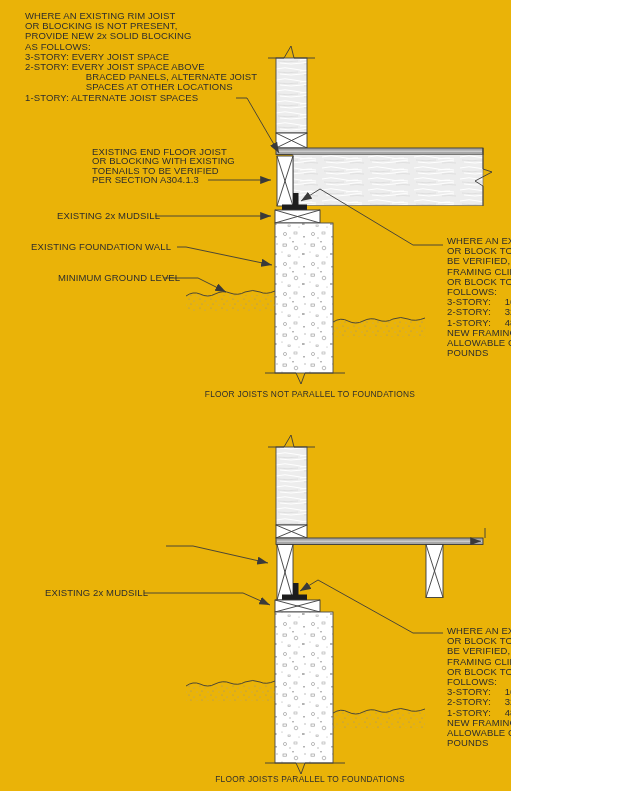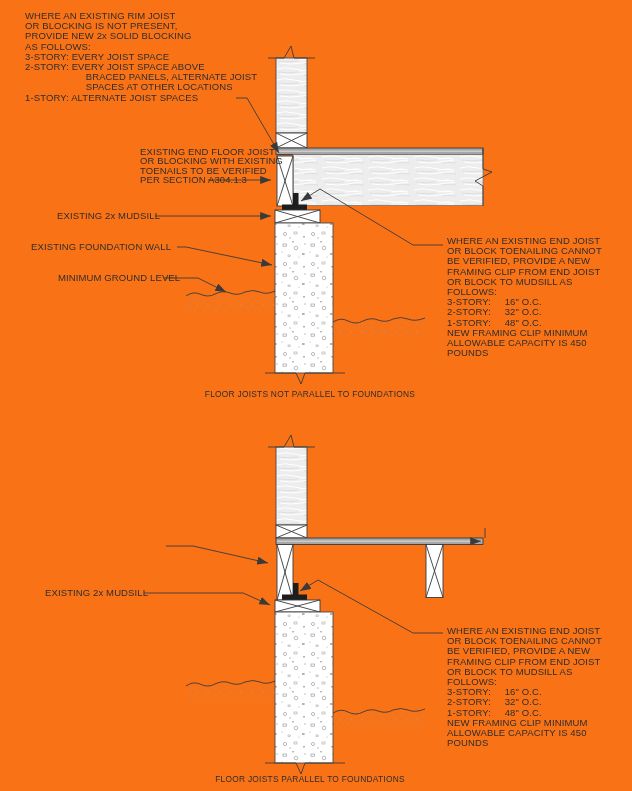--- a/index.html
+++ b/index.html
@@ -1,16 +1,16 @@
 <!DOCTYPE html>
 <html><head>
 <meta charset="utf-8">
 <style>
   html,body{margin:0;padding:0;background:#ffffff;}
-  #canvas{position:relative;width:632px;height:791px;background:#f97316;overflow:hidden;
+  #canvas{position:relative;width:511px;height:791px;background:#eab308;overflow:hidden;
           font-family:"Liberation Sans", sans-serif;}
   #drawing{position:absolute;left:0;top:0;z-index:0;}
   .lbl{position:absolute;z-index:1;color:#2d2d2d;font-size:9.5px;line-height:10.2px;
        white-space:pre;letter-spacing:0.12px;}
   .lh95{line-height:9.3px;}
   .lh104{line-height:10.4px;}
   .caption{position:absolute;z-index:1;color:#2d2d2d;font-size:8.4px;font-weight:normal;
            letter-spacing:0.25px;white-space:pre;transform:translateX(-50%);}
 </style>
 </head>
@@ -167,21 +167,21 @@
   <div class="lbl" style="left:25px;top:11px;">WHERE AN EXISTING RIM JOIST
 OR BLOCKING IS NOT PRESENT,
 PROVIDE NEW 2x SOLID BLOCKING
 AS FOLLOWS:
 3-STORY: EVERY JOIST SPACE
 2-STORY: EVERY JOIST SPACE ABOVE
                       BRACED PANELS, ALTERNATE JOIST
                       SPACES AT OTHER LOCATIONS
 1-STORY: ALTERNATE JOIST SPACES</div>
 
-  <div class="lbl lh95" style="left:92px;top:147px;margin-left:48px;">EXISTING END FLOOR JOIST
+  <div class="lbl lh95" style="left:92px;top:147px;">EXISTING END FLOOR JOIST
 OR BLOCKING WITH EXISTING
 TOENAILS TO BE VERIFIED
 PER SECTION A304.1.3</div>
 
   <div class="lbl" style="left:57px;top:211px;">EXISTING 2x MUDSILL</div>
 
   <div class="lbl" style="left:31px;top:242px;">EXISTING FOUNDATION WALL</div>
 
   <div class="lbl" style="left:58px;top:273px;">MINIMUM GROUND LEVEL</div>
 

